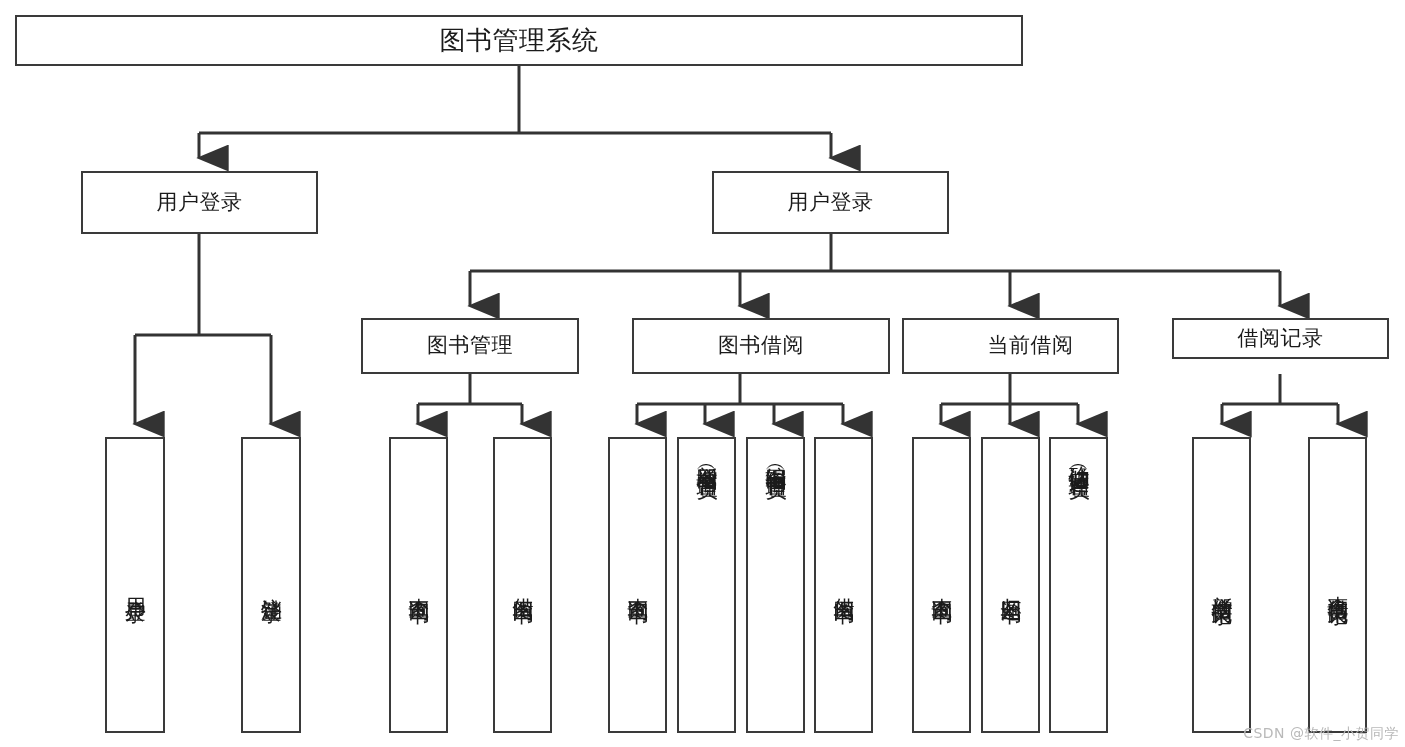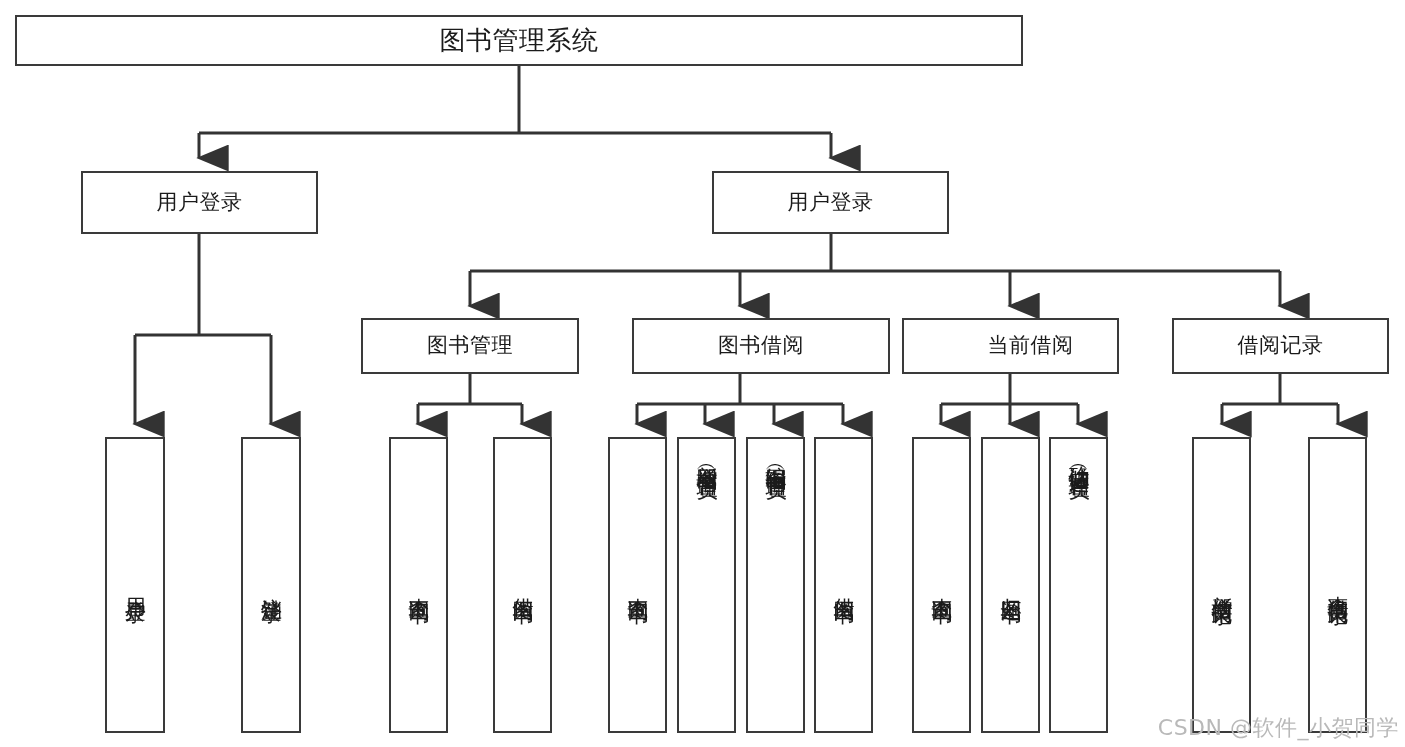--- a/index.html
+++ b/index.html
@@ -45,21 +45,21 @@
   .v-node.mid .lbl{ 
     margin-top:auto;margin-bottom:auto;
   }
   .v-node.mid{align-items:center;padding-top:0;}
 
   
   #watermark{
     position:absolute;
     right:6px;
     bottom:4px;
-    font-size:22px;
+    font-size:14px;
     color:#b9b9b9;
     white-space:nowrap;
     letter-spacing:.5px;
     pointer-events:none;
   }
 </style>
 </head>
 <body>
 
 <div id="canvas">
@@ -131,21 +131,21 @@
   </div>
 
   <div class="node h-node" style="left:632px;top:318px;width:258px;height:56px;">
     <span class="lbl">图书借阅</span>
   </div>
 
   <div class="node h-node" style="left:902px;top:318px;width:217px;height:56px;padding-left:40px;">
     <span class="lbl">当前借阅</span>
   </div>
 
-  <div class="node h-node" style="left:1172px;top:318px;width:217px;height:56px;">
+  <div class="node h-node" style="left:1172px;top:318px;width:217px;height:41px;">
     <span class="lbl">借阅记录</span>
   </div>
 
   <div class="node v-node mid" style="left:105px;top:437px;width:60px;height:296px;">
     <span class="lbl">用户登录</span>
   </div>
 
   <div class="node v-node mid" style="left:241px;top:437px;width:60px;height:296px;">
     <span class="lbl">注销登录</span>
   </div>

